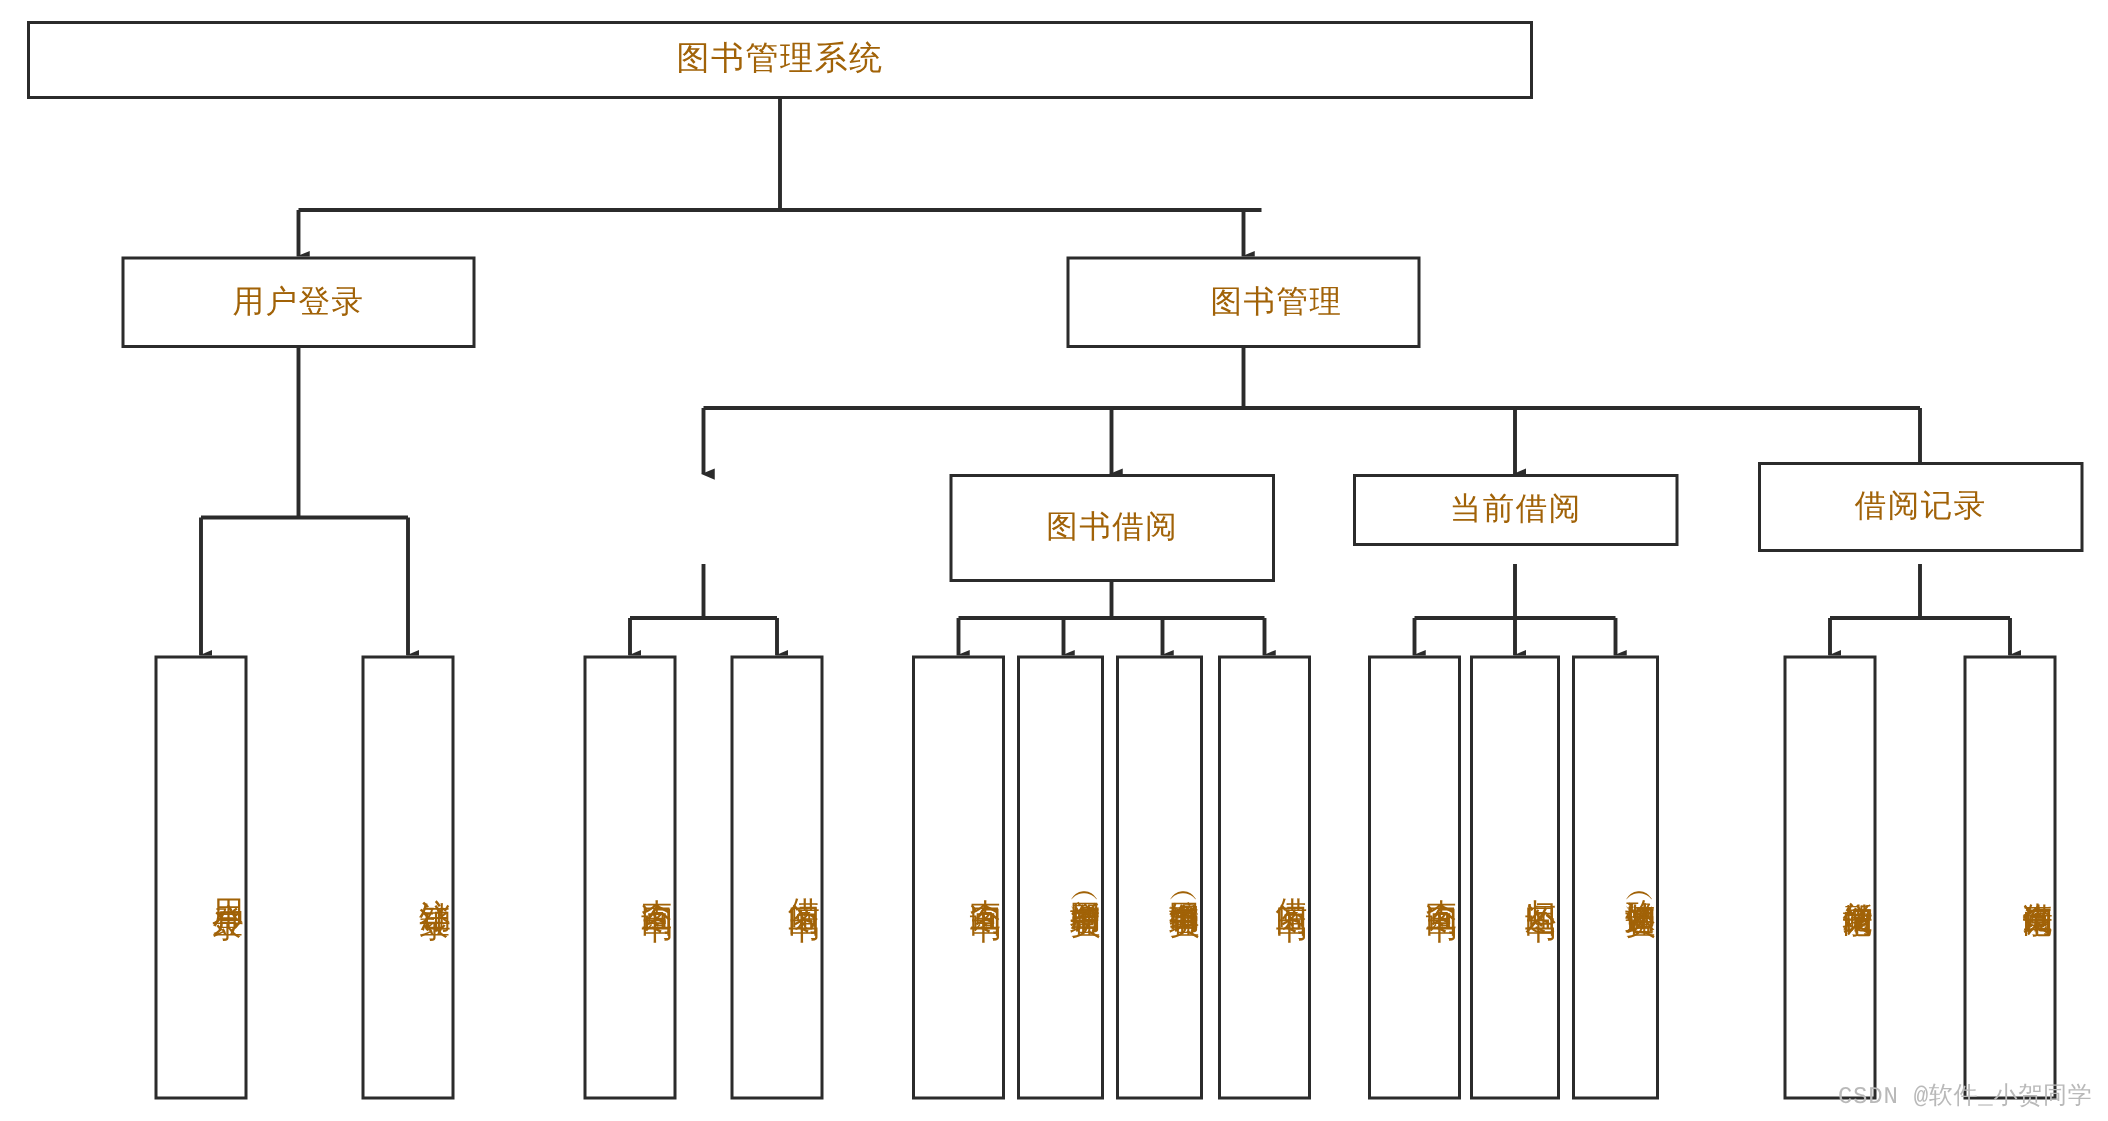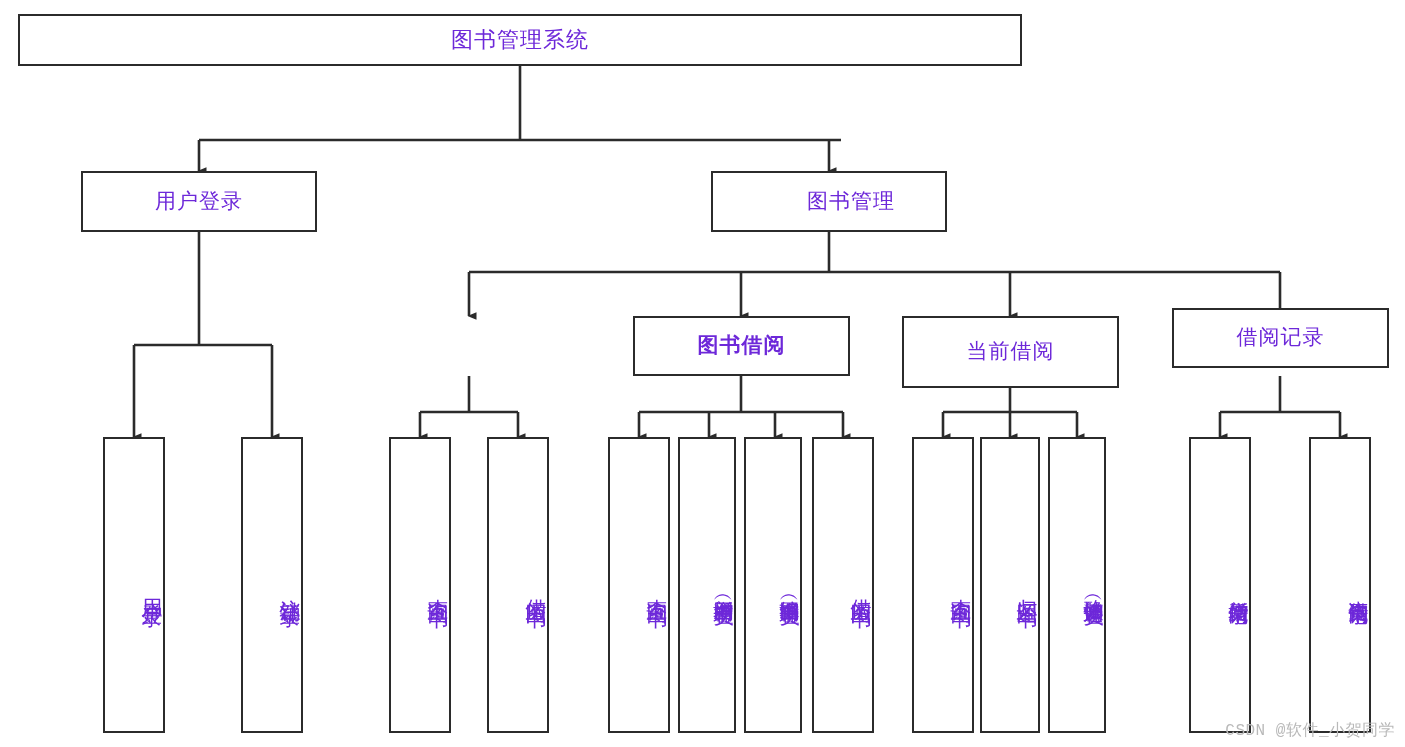--- a/index.html
+++ b/index.html
@@ -27,21 +27,21 @@
     pointer-events: none;
   }
   .node {
     position: absolute;
     box-sizing: border-box;
     background: #ffffff;
     border: 2px solid #2b2b2b;
     display: flex;
     align-items: center;
     justify-content: center;
-    color: #6d28d9;
+    color: #a16207;
   }
   .node.horizontal {
     font-size: 21px;
     letter-spacing: 1px;
     line-height: 1.1;
     text-align: center;
   }
   .node.root {
     font-size: 22px;
   }
@@ -124,22 +124,22 @@
       <path d="M 1220 412 L 1220 437" marker-end="url(#arrow)"></path>
       <path d="M 1340 412 L 1340 437" marker-end="url(#arrow)"></path>
     </g>
   </svg>
 
   <div class="node horizontal root" style="left:18px; top:14px; width:1004px; height:52px;">图书管理系统</div>
 
   <div class="node horizontal" style="left:81px; top:171px; width:236px; height:61px;">用户登录</div>
   <div class="node horizontal" style="left:711px; top:171px; width:236px; height:61px;padding-left:44px;">图书管理</div>
 
-  <div class="node horizontal" style="left:633px; top:316px; width:217px; height:60px;font-weight:bold;">图书借阅</div>
-  <div class="node horizontal" style="left:902px; top:316px; width:217px; height:72px;">当前借阅</div>
+  <div class="node horizontal" style="left:633px; top:316px; width:217px; height:72px;">图书借阅</div>
+  <div class="node horizontal" style="left:902px; top:316px; width:217px; height:48px;">当前借阅</div>
   <div class="node horizontal" style="left:1172px; top:308px; width:217px; height:60px;">借阅记录</div>
 
   <div class="node vertical" style="left:103px; top:437px; width:62px; height:296px;">用户登录</div>
   <div class="node vertical" style="left:241px; top:437px; width:62px; height:296px;">注销登录</div>
 
   <div class="node vertical" style="left:389px; top:437px; width:62px; height:296px;">查询图书</div>
   <div class="node vertical" style="left:487px; top:437px; width:62px; height:296px;">借阅图书</div>
 
   <div class="node vertical" style="left:608px; top:437px; width:62px; height:296px;">查询图书</div>
   <div class="node vertical tall-text" style="left:678px; top:437px; width:58px; height:296px;">新增图书（管理员）</div>

